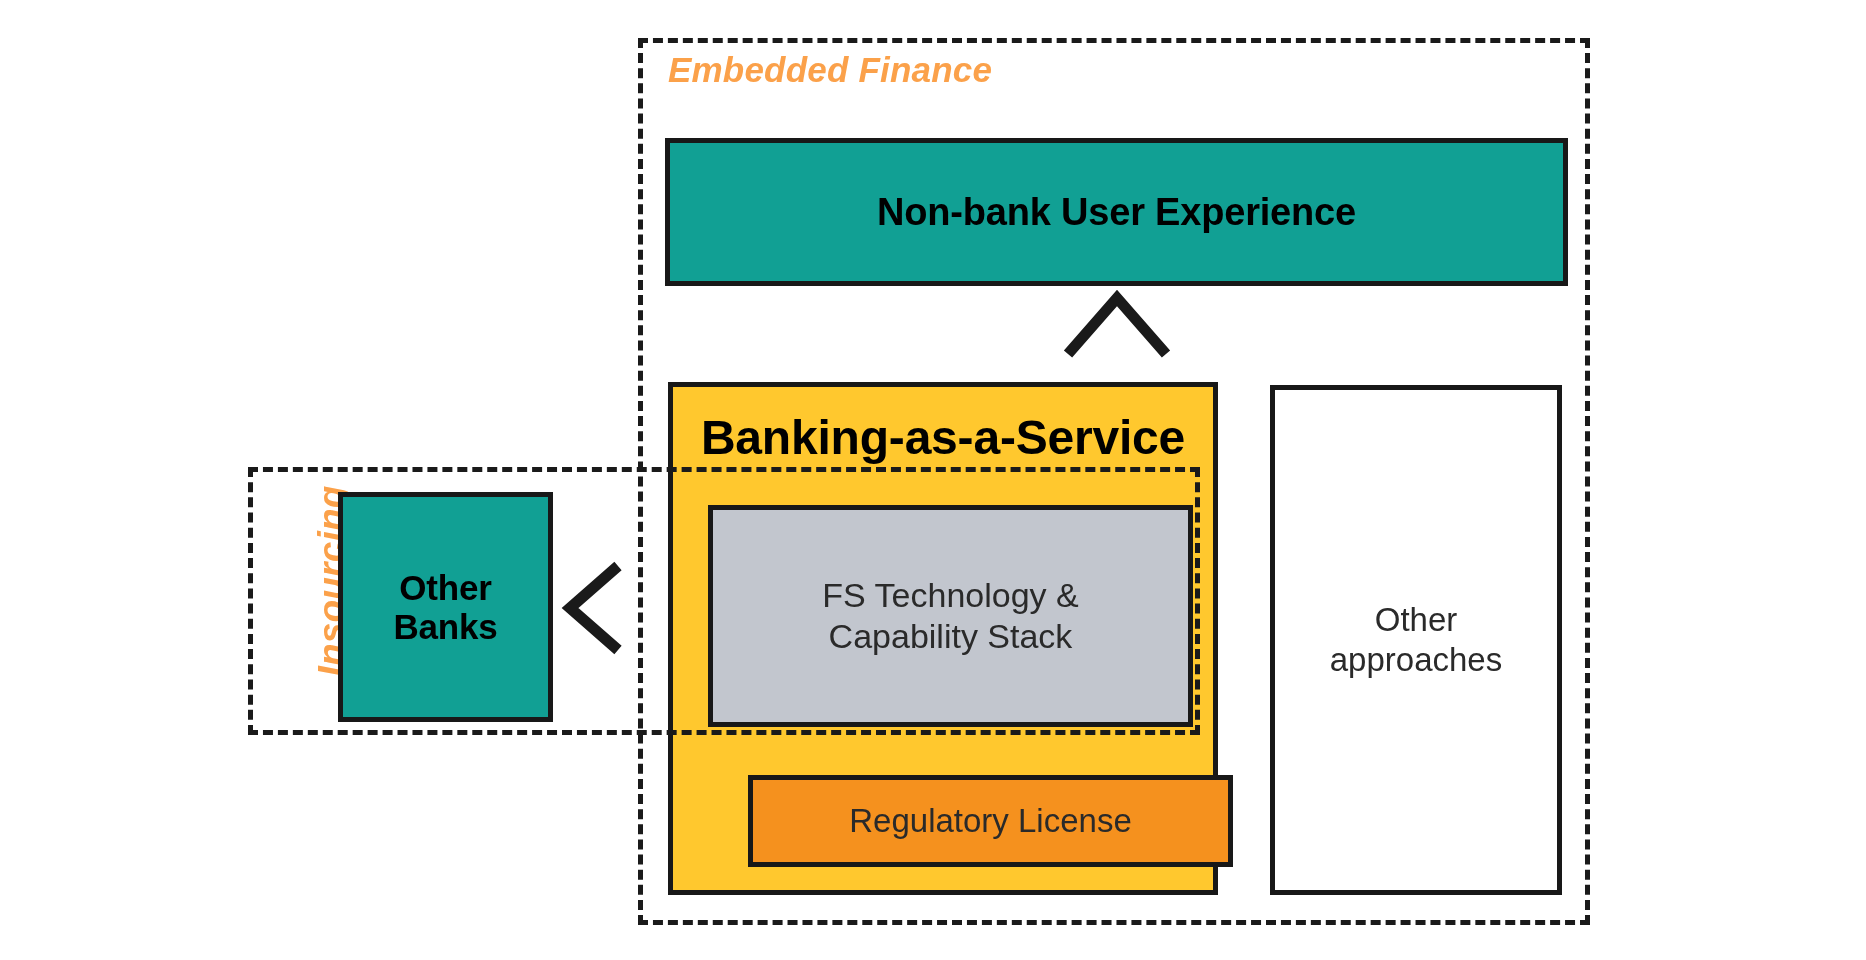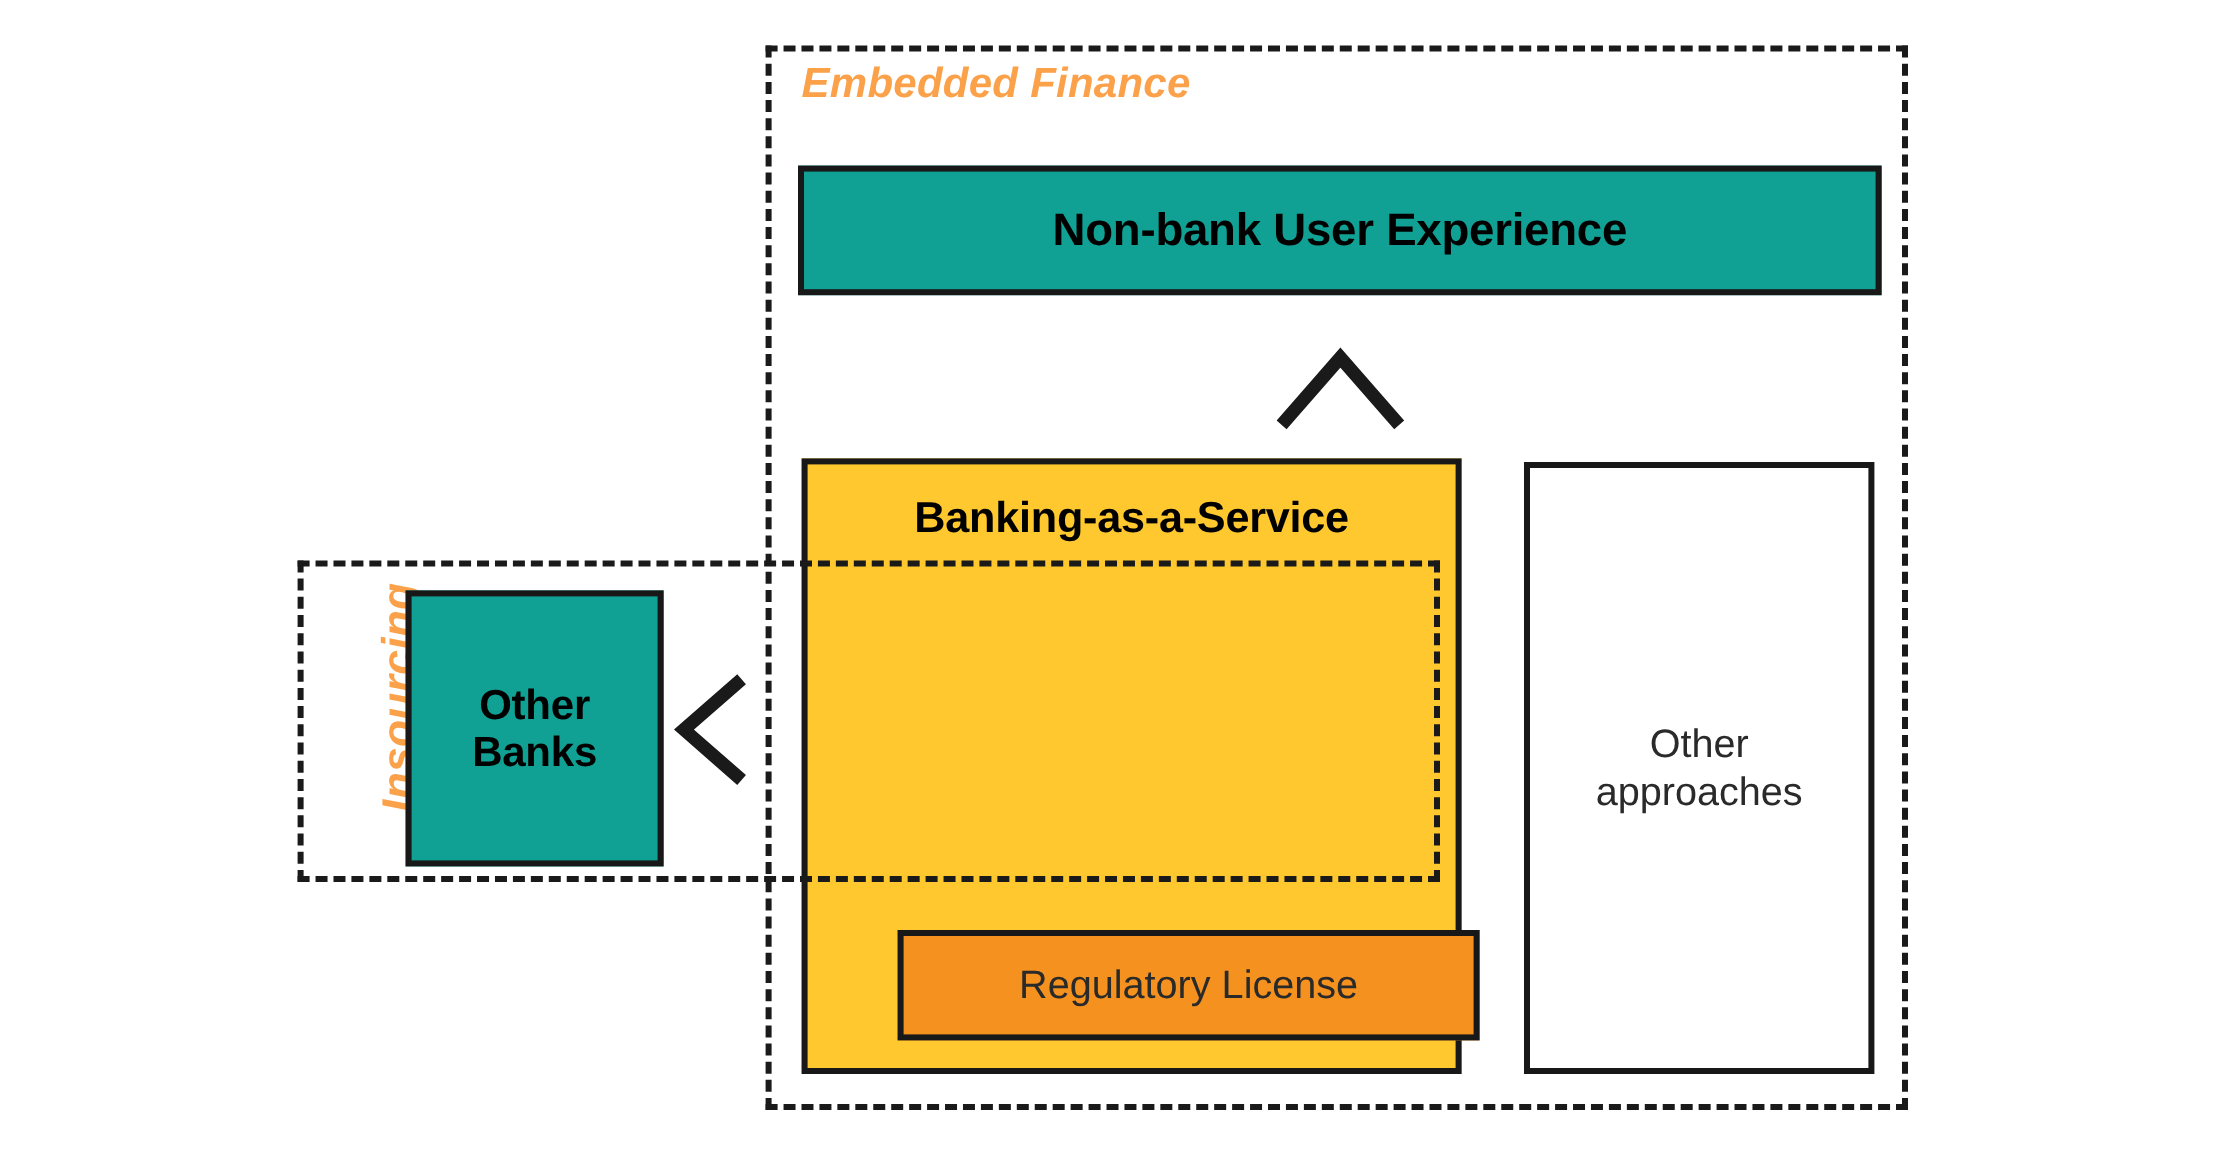--- a/index.html
+++ b/index.html
@@ -69,26 +69,26 @@
   #embedded-finance-title { left: 668px;  top: 50px;  font-size: 35px; }
 
   #insourcing-frame       { left: 248px;  top: 467px; width: 952px; height: 268px; }
   #insourcing-title       {
     left: 232px; top: 560px; width: 200px; font-size: 37px;
     transform: rotate(-90deg);
     transform-origin: center center;
     text-align: center;
   }
 
-  #nonbank-ux-box         { left: 665px;  top: 138px; width: 903px; height: 108px; font-size: 38px; }
+  #nonbank-ux-box         { left: 665px;  top: 138px; width: 903px; height: 148px; font-size: 38px; }
 
   #baas-box               { left: 668px;  top: 382px; width: 550px; height: 513px; }
   #baas-title             {
     position: absolute; left: 0; top: 24px; width: 100%;
-    text-align: center; font-size: 36px;
+    text-align: center; font-size: 48px;
   }
   #fs-stack-box           { left: 35px;   top: 118px; width: 485px; height: 222px; font-size: 34px; }
   #reg-license-box        { left: 35px;   top: 388px; width: 485px; height: 92px;  font-size: 33px; }
 
   #other-banks-box        { left: 338px;  top: 492px; width: 215px; height: 230px; font-size: 35px; }
 
   #other-approaches-box   { left: 1270px; top: 385px; width: 292px; height: 510px; font-size: 33px; }
 
   #chevron-up             { left: 1062px; top: 290px; width: 110px; height: 70px; }
   #chevron-left           { left: 562px;  top: 560px; width: 62px;  height: 96px; }
@@ -111,20 +111,26 @@
   <div id="chevron-up" class="abs">
     <svg class="chev-svg" viewBox="0 0 110 70" preserveAspectRatio="none" aria-hidden="true">
       <polyline points="6,64 55,8 104,64" fill="none" stroke="#1a1a1a" stroke-width="11" stroke-linecap="butt" stroke-linejoin="miter"></polyline>
     </svg>
   </div>
 
   <div id="baas-box" class="abs solid-box yellow">
 
     <div id="baas-title" class="label-bold">Banking-as-a-Service</div>
 
+    <div id="fs-stack-box" class="abs solid-box gray label-reg">
+      <span>
+        <span>FS Technology &amp;</span><br>
+        <span>Capability Stack</span>
+      </span>
+    </div>
 
     <div id="reg-license-box" class="abs solid-box orange label-reg">
       <span>Regulatory License</span>
     </div>
   </div>
 
   <div id="other-approaches-box" class="abs solid-box white label-reg">
     <span>
       <span>Other</span><br>
       <span>approaches</span>

